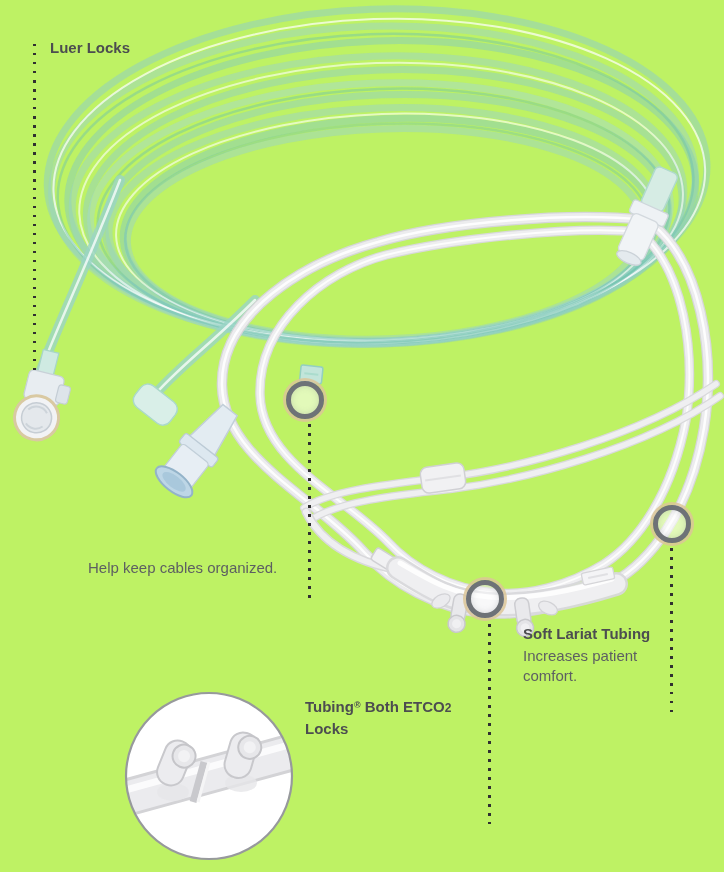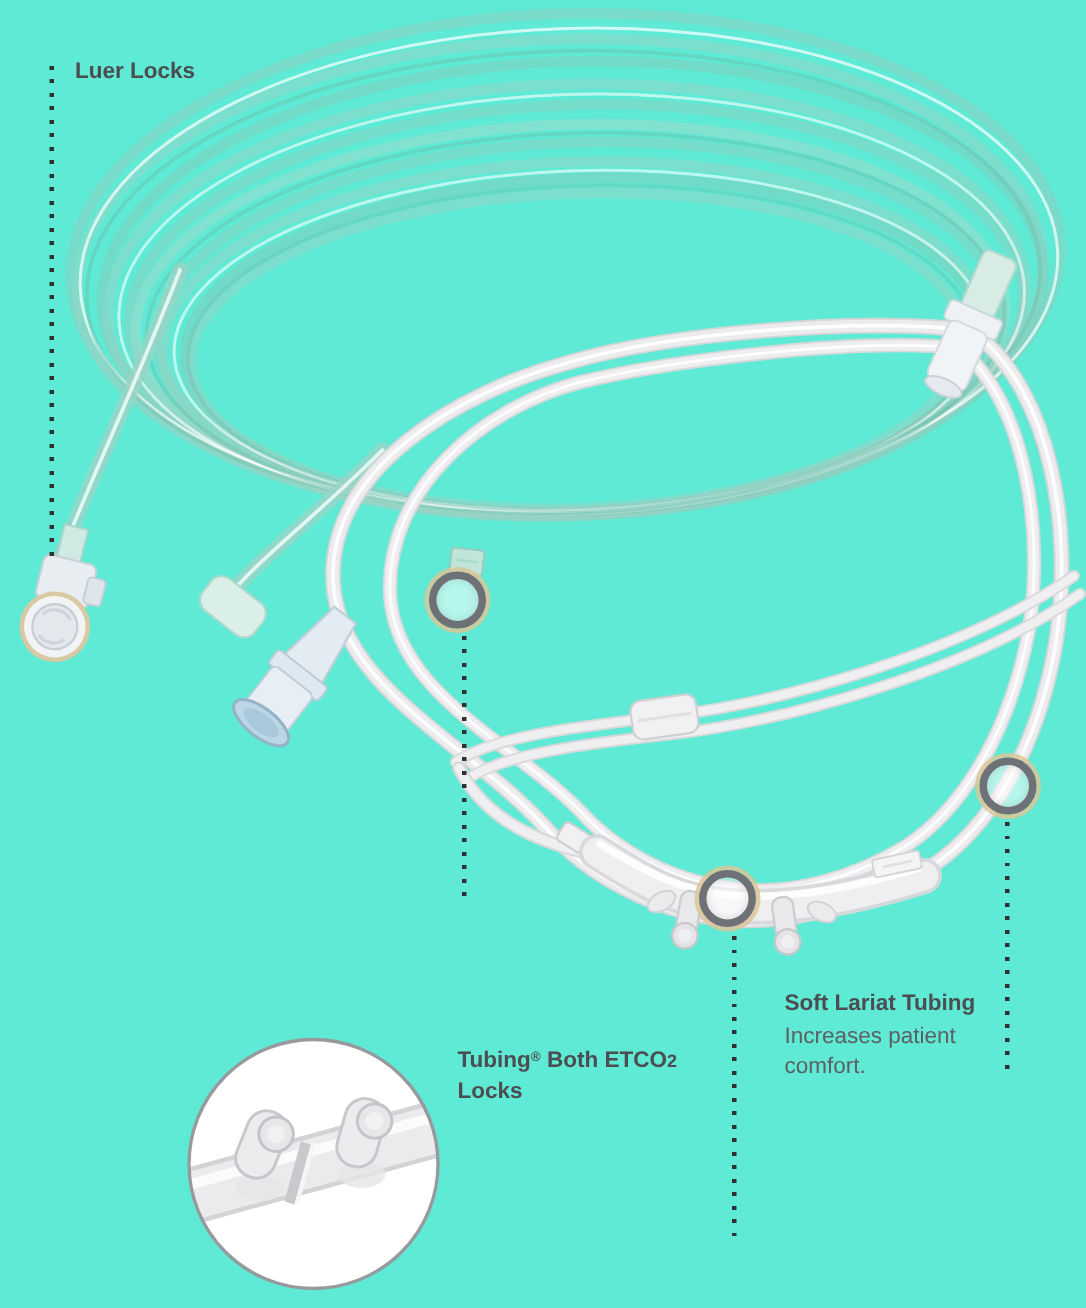--- a/index.html
+++ b/index.html
@@ -1,16 +1,16 @@
 <!DOCTYPE html>
 <html><head>
 <meta charset="utf-8">
 <style>
   html,body{margin:0;padding:0;background:#fff;}
-  .stage{position:relative;width:724px;height:872px;background:#5eead4;overflow:hidden;
+  .stage{position:relative;width:724px;height:872px;background:#bef264;overflow:hidden;
          font-family:"Liberation Sans", sans-serif;}
   .stage svg{position:absolute;left:0;top:0;}
   .callout{position:absolute;z-index:5;}
   .callout h3{margin:0 0 2px 0;font-size:15px;line-height:20px;font-weight:bold;color:#4c4d50;}
   .callout p{margin:0;font-size:15px;line-height:20px;color:#5d5f62;white-space:pre-line;}
   .sup{font-size:9px;position:relative;top:-4px;}
   .subnum{font-size:12px;}
   .leader{position:absolute;width:2.5px;z-index:4;
           background:repeating-linear-gradient(to bottom,#303031 0 2.5px,transparent 2.5px 9px);}
   .marker{position:absolute;z-index:3;width:28px;height:28px;border-radius:50%;
@@ -175,27 +175,28 @@
   <div class="leader" style="left:33px;top:44px;height:328px;"></div>
   <div class="leader" style="left:308px;top:424px;height:174px;"></div>
   <div class="leader" style="left:488px;top:624px;height:200px;"></div>
   <div class="leader" style="left:670px;top:548px;height:166px;"></div>
 
   <div class="callout" style="left:50px;top:38px;width:170px;">
     <h3>Luer Locks</h3>
   </div>
 
   <div class="callout" style="left:88px;top:558px;width:230px;">
+    <p>Help keep cables organized.</p>
   </div>
 
   <div class="callout" style="left:305px;top:697px;width:184px;">
     <h3><span>Tubing</span><span class="sup">®</span><span> Both ETCO</span><span class="subnum">2</span><br>
       <span>Locks</span>
     </h3>
   </div>
 
-  <div class="callout" style="left:523px;top:659px;width:145px;">
+  <div class="callout" style="left:523px;top:624px;width:145px;">
     <h3>Soft Lariat Tubing</h3>
     <p>Increases patient
 comfort.</p>
   </div>
 
 </div>
 
 </body></html>

